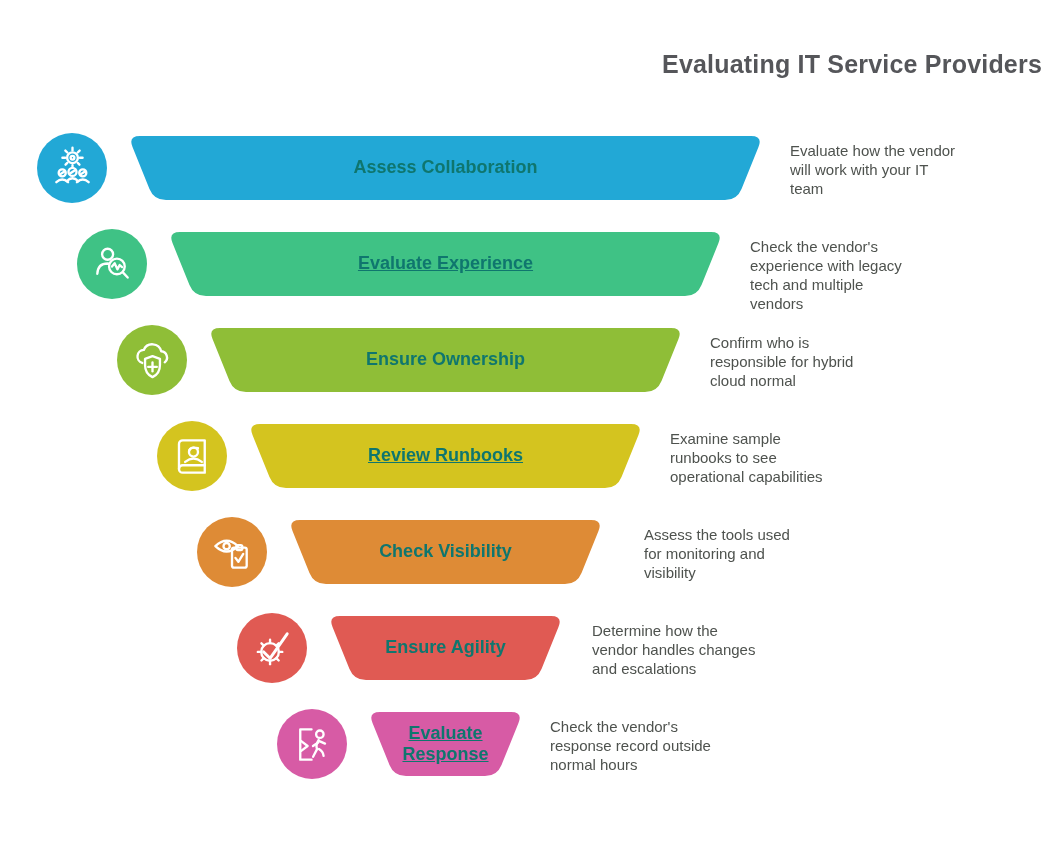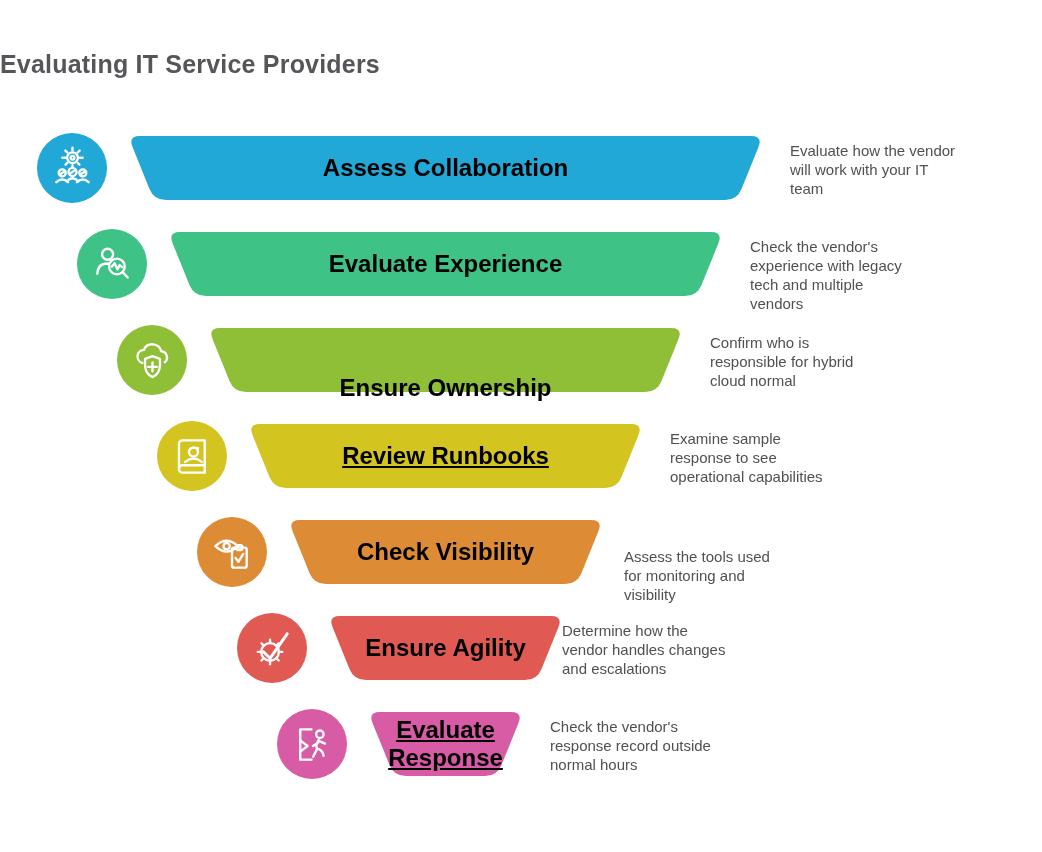--- a/index.html
+++ b/index.html
@@ -1,34 +1,34 @@
 <!DOCTYPE html>
 <html><head>
 <meta charset="utf-8">
 <style>
   html,body{margin:0;padding:0;background:#ffffff;}
   .canvas{
     position:relative;width:1042px;height:852px;background:#ffffff;
     font-family:"Liberation Sans",sans-serif;overflow:hidden;
   }
   .page-title{
-    position:absolute;top:50px;left:0;width:100%;text-align:left;
+    position:absolute;top:50px;left:0;width:100%;text-align:right;
     font-size:25px;font-weight:bold;color:#55565A;letter-spacing:.2px;
   }
   .icon-circle{
     position:absolute;width:70px;height:70px;border-radius:50%;
     display:flex;align-items:center;justify-content:center;
   }
   .icon-circle svg{width:47px;height:47px;display:block;}
   .icon-circle svg *{fill:none;stroke:#ffffff;stroke-width:2.4;
     stroke-linecap:round;stroke-linejoin:round;}
   .bar-svg{position:absolute;display:block;}
   .bar-label{
     position:absolute;display:flex;align-items:center;justify-content:center;
-    text-align:center;color:#000000;font-weight:bold;font-size:24px;line-height:1.18;
+    text-align:center;color:#0f766e;font-weight:bold;font-size:18px;line-height:1.18;
     padding:17px 30px;box-sizing:border-box;
   }
   .desc{
     position:absolute;font-size:15px;line-height:1.27;color:#4E524E;
     white-space:pre-line;width:220px;
   }
 </style>
 </head>
 <body>
 
@@ -88,21 +88,21 @@
     <svg class="bar-svg" width="555" height="64" viewBox="0 0 555 64" style="left: 168px; top: 232px;">
       <path class="bar-path" d="M 4.52 11.12
           Q 0 0 12 0
           L 543 0
           Q 555 0 550.48 11.12
           L 533.52 52.88
           Q 529 64 517 64
           L 38 64
           Q 26 64 21.48 52.88 Z" fill="#3FC285"></path>
     </svg>
-    <div class="bar-label" style="left: 168px; top: 232px; width: 555px; height: 64px;">Evaluate Experience</div>
+    <div class="bar-label" style="left: 168px; top: 232px; width: 555px; height: 64px; text-decoration: underline;">Evaluate Experience</div>
     <div class="desc" style="left: 750px; top: 237px;">Check the vendor's
 experience with legacy
 tech and multiple
 vendors</div>
   </div>
 
   <div class="row">
     <div class="icon-circle" style="left: 117px; top: 325px; background: rgb(143, 190, 55);">
           <svg viewBox="0 0 48 48">
     <path d="M13.5 26.5 a6.8 6.8 0 0 1 1.6 -13.3 a9.4 9.4 0 0 1 17.8 1.4 a6.4 6.4 0 0 1 3.6 11.3"></path>
@@ -114,21 +114,21 @@
     <svg class="bar-svg" width="475" height="64" viewBox="0 0 475 64" style="left: 208px; top: 328px;">
       <path class="bar-path" d="M 4.52 11.12
           Q 0 0 12 0
           L 463 0
           Q 475 0 470.48 11.12
           L 453.52 52.88
           Q 449 64 437 64
           L 38 64
           Q 26 64 21.48 52.88 Z" fill="#8FBE37"></path>
     </svg>
-    <div class="bar-label" style="left: 208px; top: 328px; width: 475px; height: 64px; margin-top: 28px;">Ensure Ownership</div>
+    <div class="bar-label" style="left: 208px; top: 328px; width: 475px; height: 64px;">Ensure Ownership</div>
     <div class="desc" style="left: 710px; top: 333px;">Confirm who is
 responsible for hybrid
 cloud normal</div>
   </div>
 
   <div class="row">
     <div class="icon-circle" style="left: 157px; top: 421px; background: rgb(212, 196, 31);">
           <svg viewBox="0 0 48 48">
     <path d="M36.5 40.5 h-22.5 a3.8 3.8 0 0 1 -3.8 -3.8 v-25.4 a3.8 3.8 0 0 1 3.8 -3.8 h22.5 z"></path>
     <path d="M10.2 36.7 a3.8 3.8 0 0 1 3.8 -3.8 h22.5"></path>
@@ -142,21 +142,21 @@
           Q 0 0 12 0
           L 383 0
           Q 395 0 390.48 11.12
           L 373.52 52.88
           Q 369 64 357 64
           L 38 64
           Q 26 64 21.48 52.88 Z" fill="#D4C41F"></path>
     </svg>
     <div class="bar-label" style="left: 248px; top: 424px; width: 395px; height: 64px; text-decoration: underline;">Review Runbooks</div>
     <div class="desc" style="left: 670px; top: 429px;">Examine sample
-response to see
+runbooks to see
 operational capabilities</div>
   </div>
 
   <div class="row">
     <div class="icon-circle" style="left: 197px; top: 517px; background: rgb(222, 139, 54);">
           <svg viewBox="0 0 48 48">
     <path d="M6.5 17.5 q11.5 -11 23 0 q-11.5 11 -23 0"></path>
     <circle cx="18" cy="17.5" r="3.2"></circle>
     <rect x="23.5" y="19" width="15" height="20.5" rx="2"></rect>
     <rect x="28" y="16.5" width="6" height="5" rx="1.5"></rect>
@@ -167,21 +167,21 @@
       <path class="bar-path" d="M 4.52 11.12
           Q 0 0 12 0
           L 303 0
           Q 315 0 310.48 11.12
           L 293.52 52.88
           Q 289 64 277 64
           L 38 64
           Q 26 64 21.48 52.88 Z" fill="#DE8B36"></path>
     </svg>
     <div class="bar-label" style="left: 288px; top: 520px; width: 315px; height: 64px; text-align: center;">Check Visibility</div>
-    <div class="desc" style="left: 624px; top: 525px; margin-top: 22px;">Assess the tools used
+    <div class="desc" style="left: 644px; top: 525px;">Assess the tools used
 for monitoring and
 visibility</div>
   </div>
 
   <div class="row">
     <div class="icon-circle" style="left: 237px; top: 613px; background: rgb(224, 90, 83);">
           <svg viewBox="0 0 48 48">
     <circle cx="21.5" cy="27.5" r="9"></circle>
     <line x1="30.5" y1="27.5" x2="34" y2="27.5"></line>
             <line x1="12.5" y1="27.5" x2="9" y2="27.5"></line>
@@ -198,21 +198,21 @@
       <path class="bar-path" d="M 4.52 11.12
           Q 0 0 12 0
           L 223 0
           Q 235 0 230.48 11.12
           L 213.52 52.88
           Q 209 64 197 64
           L 38 64
           Q 26 64 21.48 52.88 Z" fill="#E05A53"></path>
     </svg>
     <div class="bar-label" style="left: 328px; top: 616px; width: 235px; height: 64px;">Ensure Agility</div>
-    <div class="desc" style="left: 562px; top: 621px;">Determine how the
+    <div class="desc" style="left: 592px; top: 621px;">Determine how the
 vendor handles changes
 and escalations</div>
   </div>
 
   <div class="row">
     <div class="icon-circle" style="left: 277px; top: 709px; background: rgb(215, 91, 165);">
           <svg viewBox="0 0 48 48">
     <path d="M23 8.5 h-11.5 v31 h11.5"></path>
     <polyline points="12.5,20.5 19,25.5 12.5,30.5"></polyline>
     <circle cx="31.5" cy="13.5" r="3.8"></circle>

